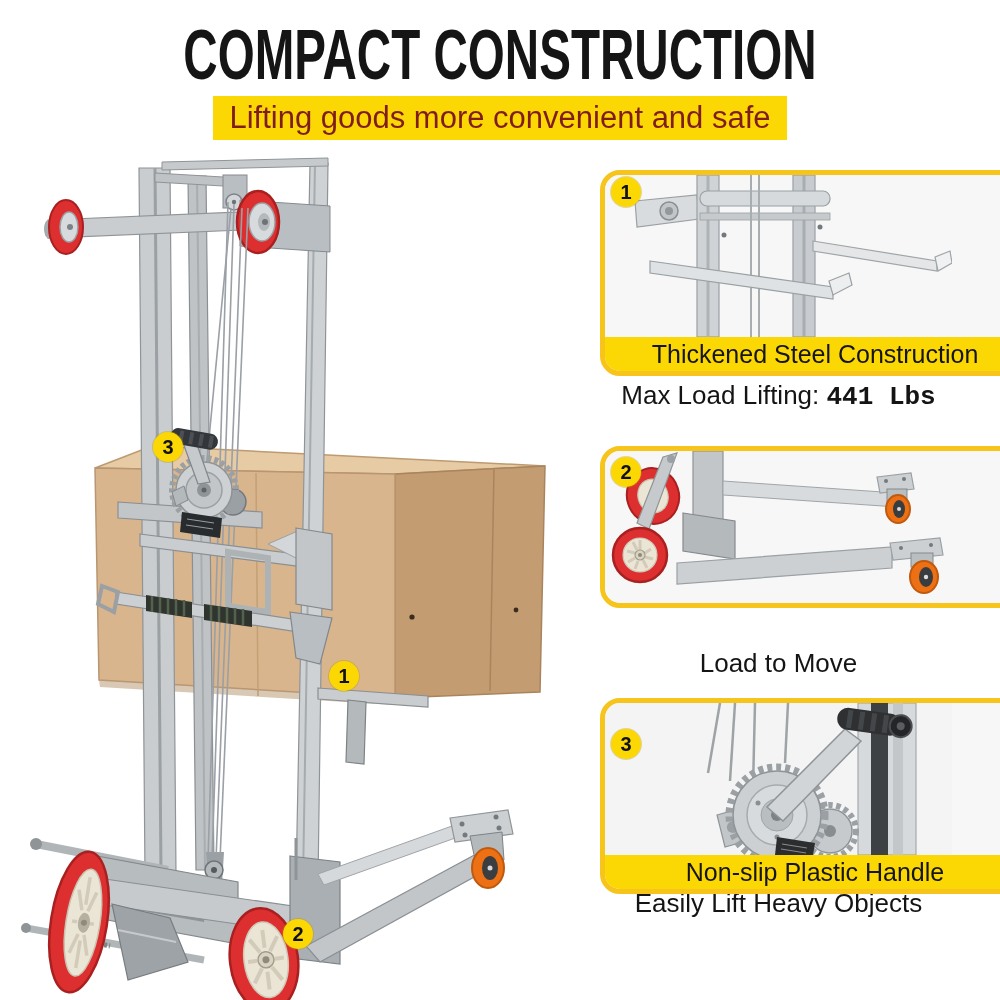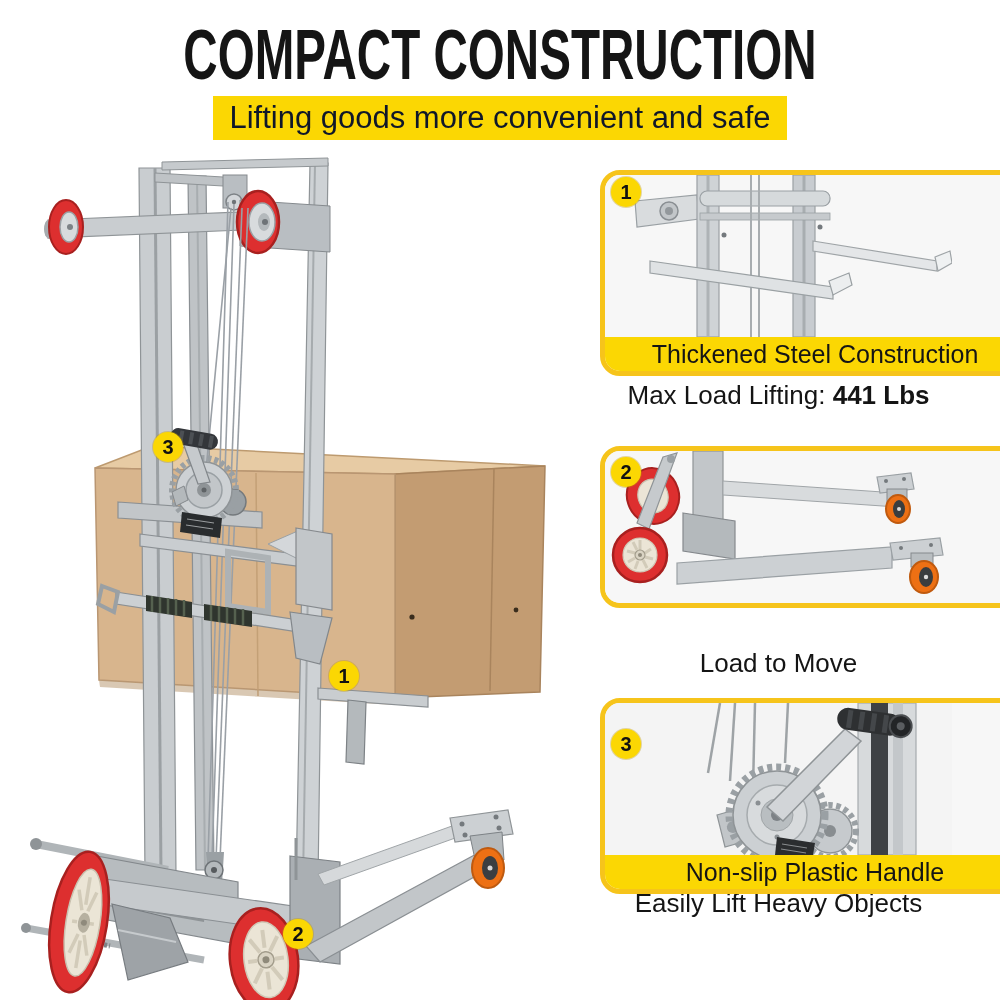--- a/index.html
+++ b/index.html
@@ -2,33 +2,33 @@
 <html><head>
 <meta charset="utf-8">
 <style>
   html,body{margin:0;padding:0;background:#ffffff;}
   .stage{position:relative;width:1000px;height:1000px;background:#ffffff;overflow:hidden;
          font-family:"Liberation Sans",sans-serif;color:#141414;}
   .title{position:absolute;top:14px;left:0;width:1000px;text-align:center;
          font-size:71px;font-weight:bold;letter-spacing:0px;white-space:nowrap;
          transform:scaleX(0.67);transform-origin:50% 0;color:#151515;}
   .subtitle{position:absolute;top:96px;left:213px;width:574px;height:44px;background:#FBD703;
-            display:flex;align-items:center;justify-content:center;font-size:31px;color:#0f172a;}
+            display:flex;align-items:center;justify-content:center;font-size:31px;color:#7f1d1d;}
   .main-art{position:absolute;left:0;top:140px;width:600px;height:860px;}
   .marker,.badge{position:absolute;width:30px;height:30px;border-radius:50%;background:#FBD703;
          color:#111;font-weight:bold;font-size:20px;display:flex;align-items:center;
          justify-content:center;z-index:6;box-shadow:0 0 0 1px rgba(190,150,0,.35);}
   .card{position:absolute;left:600px;width:430px;border:5px solid #F6C41B;border-radius:20px;
         overflow:hidden;background:#f7f7f7;box-sizing:border-box;z-index:2;}
   .card .photo{display:block;}
   .card .banner{background:#FBD703;color:#151515;font-size:25px;height:34px;
         display:flex;align-items:center;justify-content:center;white-space:nowrap;}
   .caption{position:absolute;left:600px;width:357px;text-align:center;font-size:26px;
         color:#141414;white-space:nowrap;}
-  .caption b{font-weight:bold;}
+  .caption b{font-weight:bold;font-family:Liberation Mono, monospace;}
 </style>
 </head>
 <body>
 
 <div class="stage">
 
   <div class="title">COMPACT CONSTRUCTION</div>
   <div class="subtitle">Lifting goods more convenient and safe</div>
 
   <svg class="main-art" viewBox="0 0 600 860" xmlns="http://www.w3.org/2000/svg">

